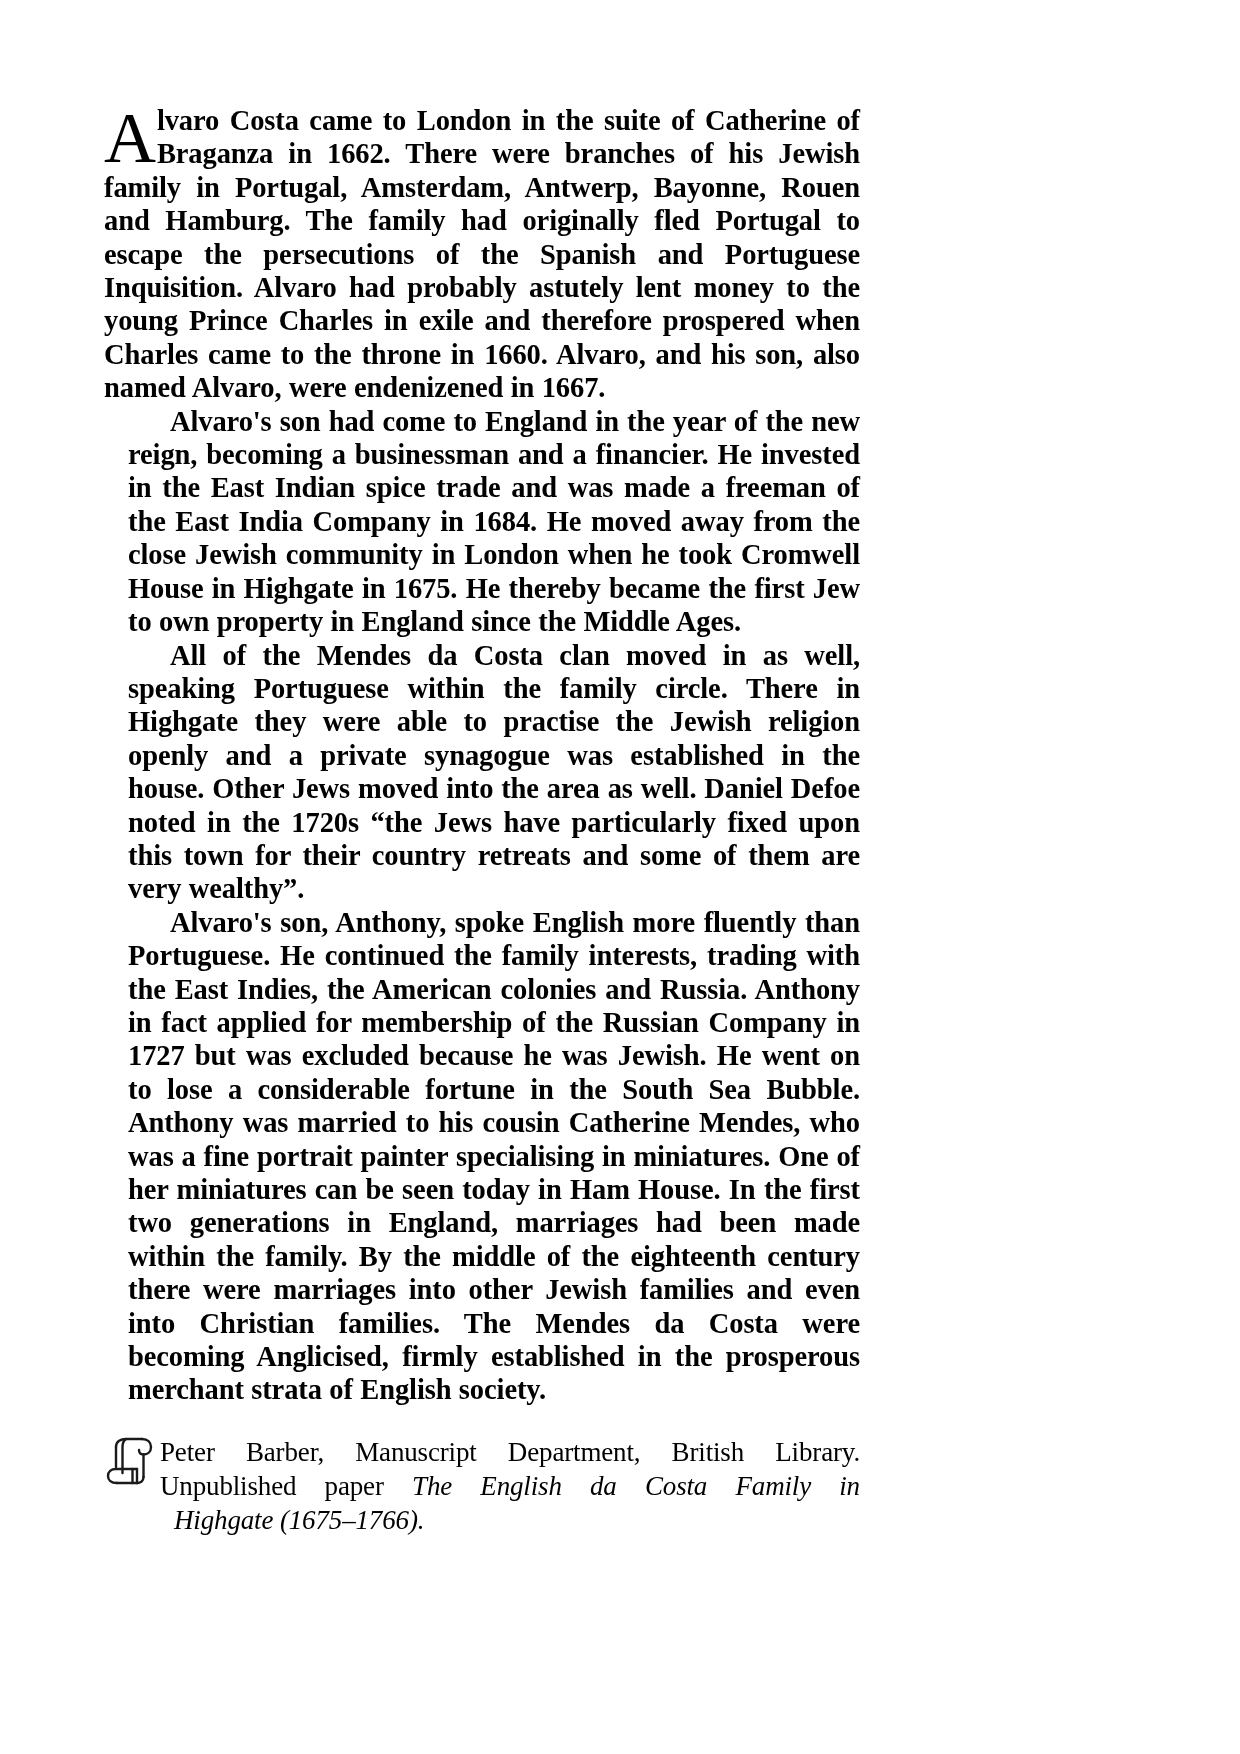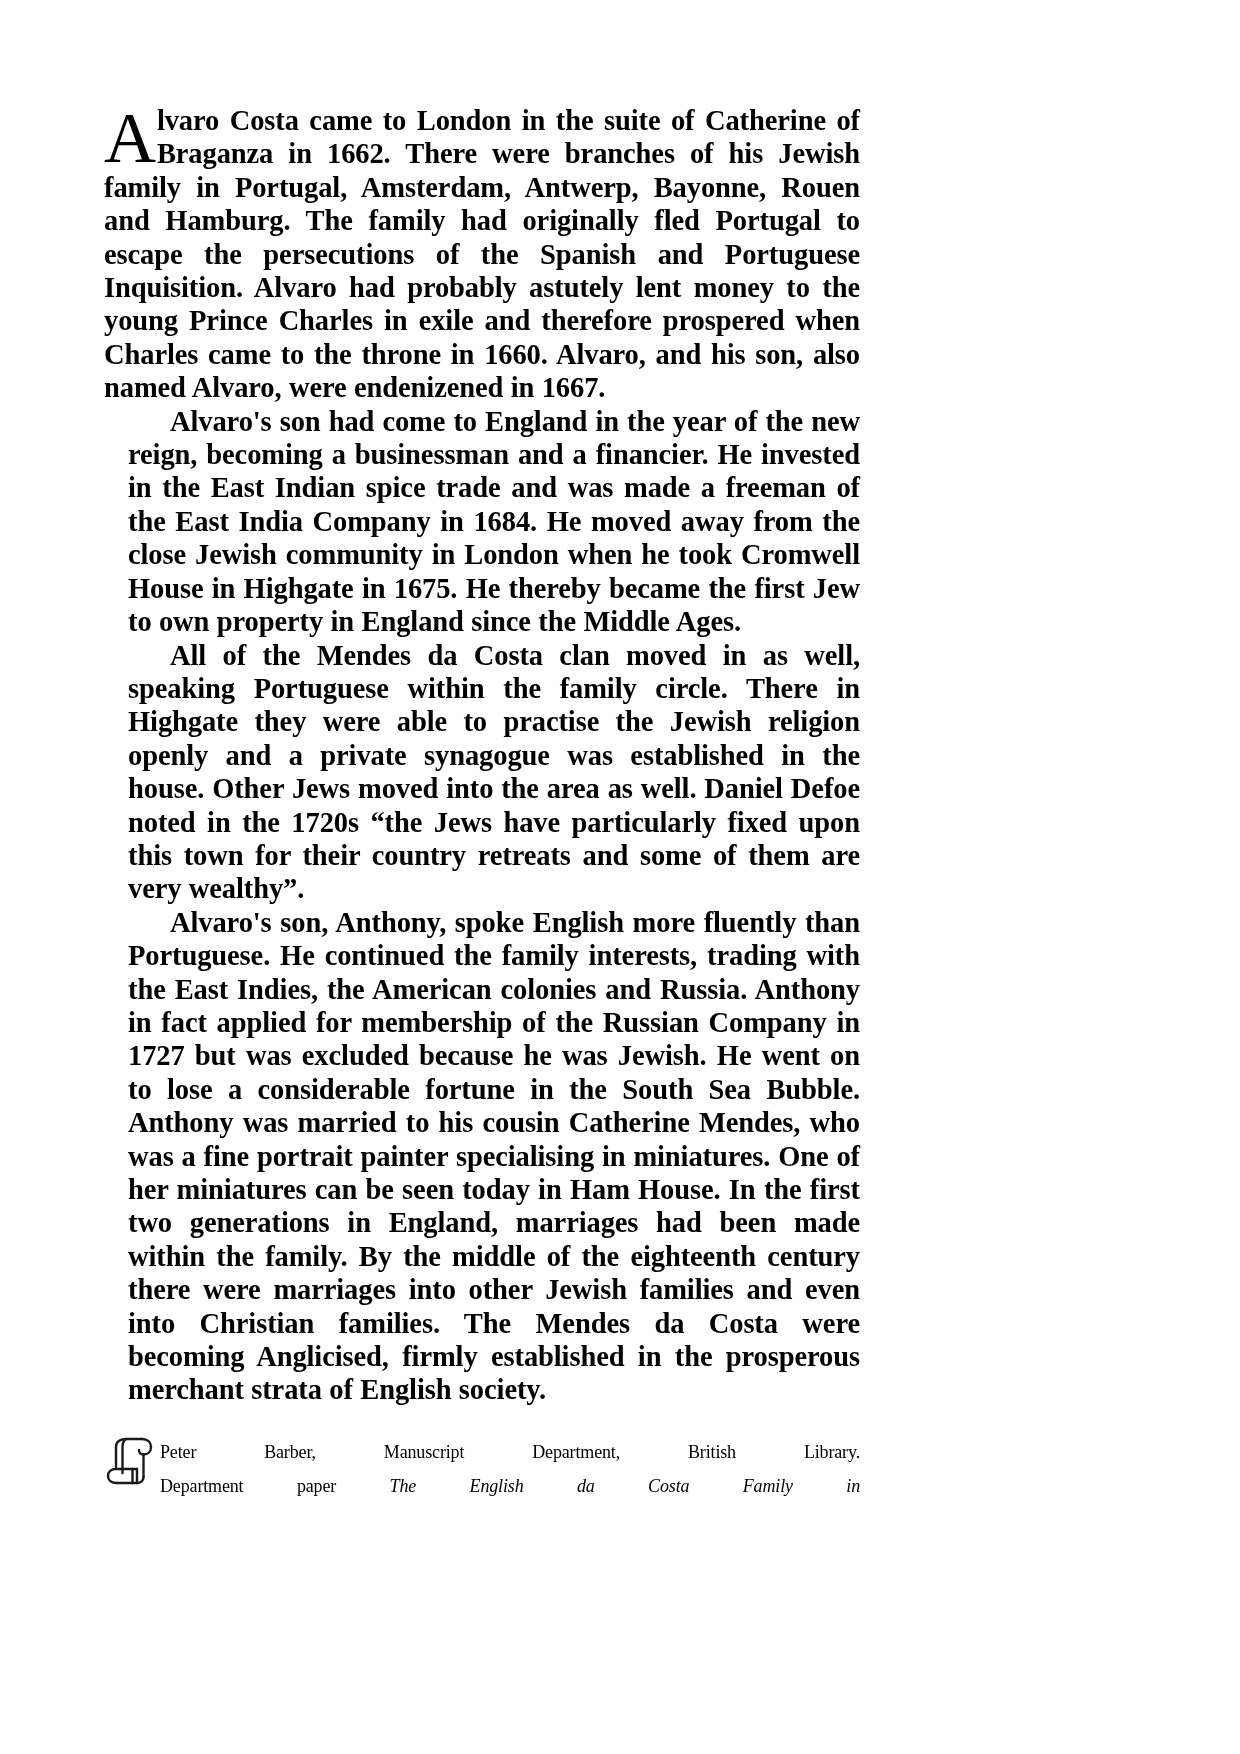--- a/index.html
+++ b/index.html
@@ -61,21 +61,21 @@
     line-height: 60px;
     margin: 4px 1px 0 0;
     padding: 0;
   }
 
   
   .attribution {
     position: relative;
     margin-top: 28px;
     padding-left: 56px;
-    font-size: 18px;
+    font-size: 27px;
     line-height: 34px;
     font-weight: normal;
     text-align: justify;
     text-justify: inter-word;
     letter-spacing: -0.15px;
   }
   .attribution .attr-line {
     display: block;
   }
   .attr-p1 {
@@ -136,18 +136,19 @@
 
             <path d="M33 50 L13 50"></path>
             <path d="M13 50 C7 50, 4 47, 4 43 C4 39, 7 36, 12 36 L33 36"></path>
             <path d="M33 36 L33 50"></path>
             <path d="M28.5 36 L28.5 50"></path>
           </g>
         </svg>
       </span>
 
       <span class="attr-line attr-p1">Peter Barber, Manuscript Department, British Library.</span>
-      <span class="attr-line attr-p2"><span>Department paper </span><span class="italic">The English da Costa Family in</span></span>
+      <span class="attr-line attr-p2"><span>Unpublished paper </span><span class="italic">The English da Costa Family in</span></span>
+      <span class="attr-line attr-p3 italic">Highgate (1675–1766).</span>
 
     </div>
 
   </div>
 </div>
 
 </body></html>

